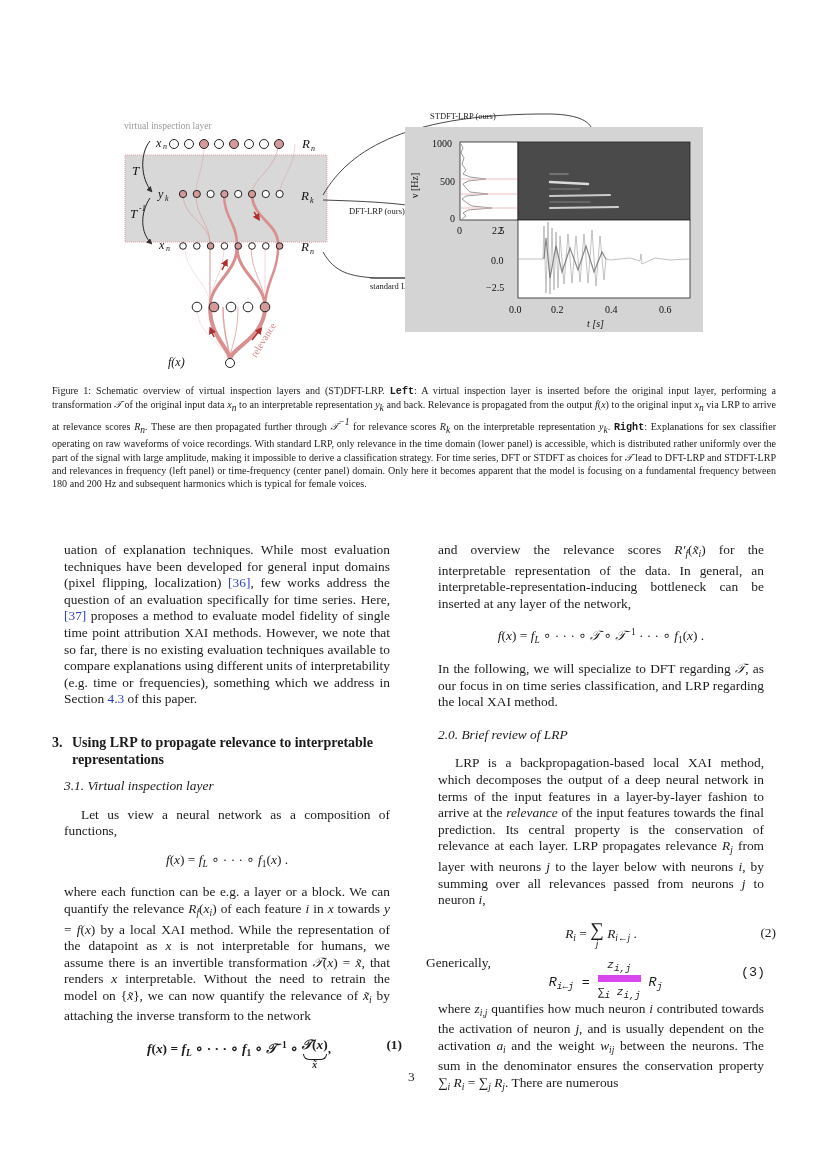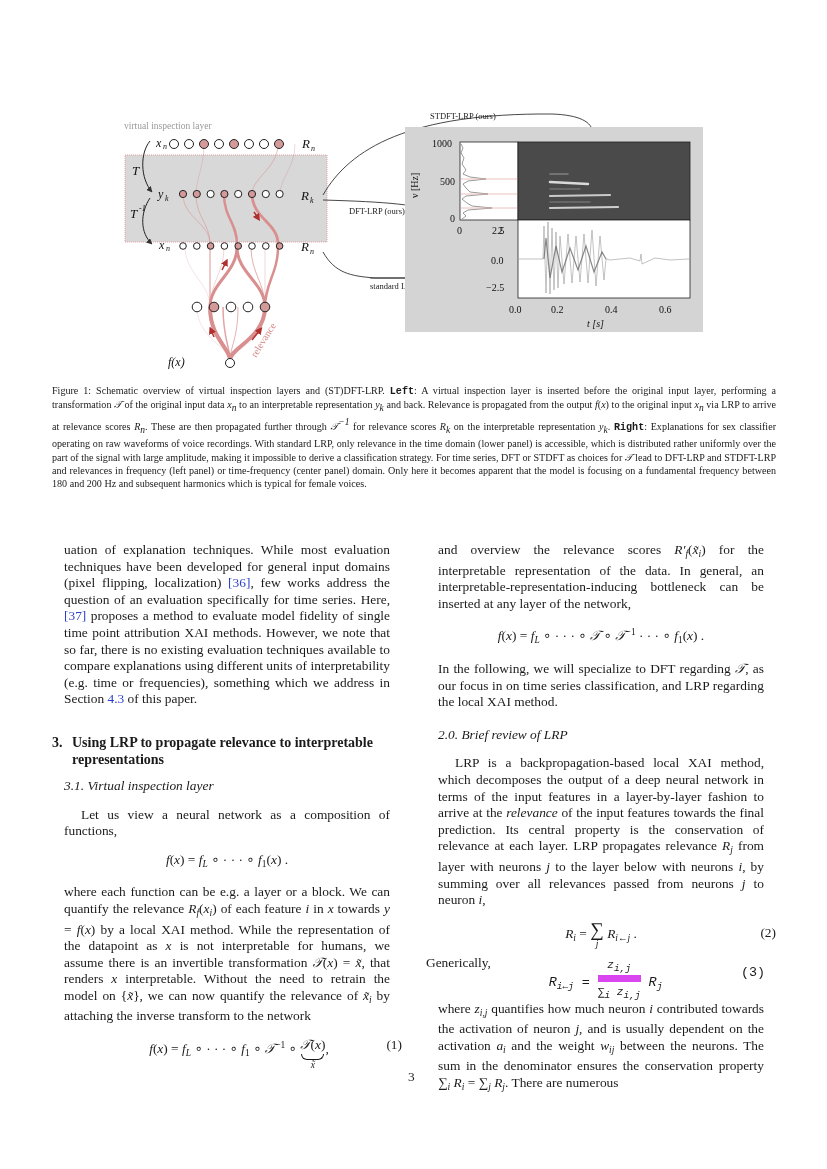--- a/index.html
+++ b/index.html
@@ -226,21 +226,21 @@
     <span class="num">3.</span><span>Using LRP to propagate relevance to interpretable</span>
     <span class="cont">representations</span>
   </div>
 
   <p class="subsection-title" style="margin-top:10px;">3.1.  Virtual inspection layer</p>
   <p class="indent" style="margin-top:4px;">Let us view a neural network as a composition of functions,</p>
   <div class="eq" style="margin:2px 0 3px;">
     <i>f</i>(<i>x</i>) = <i>f</i><span class="sub"><i>L</i></span> ∘ · · · ∘ <i>f</i><span class="sub">1</span>(<i>x</i>) .
   </div>
   <p><span>where each function can be e.g. a layer or a block. We can quantify the relevance </span><i>R<span class="sub">f</span></i>(<i>x<span class="sub">i</span></i>)<span> of each feature </span><i>i</i><span> in </span><i>x</i><span> towards </span><i>y</i> = <i>f</i>(<i>x</i>)<span> by a local XAI method. While the representation of the datapoint as </span><i>x</i><span> is not interpretable for humans, we assume there is an invertible transformation </span><i>𝒯</i>(<i>x</i>) = <i>x̃</i><span>, that renders </span><i>x</i><span> interpretable. Without the need to retrain the model on </span>{<i>x̃</i>}<span>, we can now quantify the relevance of </span><i>x̃<span class="sub">i</span></i><span> by attaching the inverse transform to the network</span></p>
-  <div class="eq" style="height:34px;">
+  <div class="eq" style="height:34px;font-weight:bold;">
     <span style="padding-left:24px;"><i>f</i>(<i>x</i>) = <i>f</i><span class="sub"><i>L</i></span> ∘ · · · ∘ <i>f</i><span class="sub">1</span> ∘ <i>𝒯</i><span class="sup">−1</span> ∘ <span class="underbrace" style="vertical-align:top;"><span><i>𝒯</i>(<i>x</i>)</span><span class="brace"></span><span class="under"><i>x̃</i></span></span>,</span>
     <span class="eqnum">(1)</span>
   </div>
 </div>
 
 <div id="col-right" class="col">
   <p><span>and overview the relevance scores </span><i>R′<span class="sub">f</span></i>(<i>x̃<span class="sub">i</span></i>)<span> for the interpretable representation of the data. In general, an interpretable-representation-inducing bottleneck can be inserted at any layer of the network,</span></p>
   <div class="eq" style="margin:9px 0 10px;">
     <i>f</i>(<i>x</i>) = <i>f</i><span class="sub"><i>L</i></span> ∘ · · · ∘ <i>𝒯</i> ∘ <i>𝒯</i><span class="sup">−1</span> · · · ∘ <i>f</i><span class="sub">1</span>(<i>x</i>) .
   </div>

